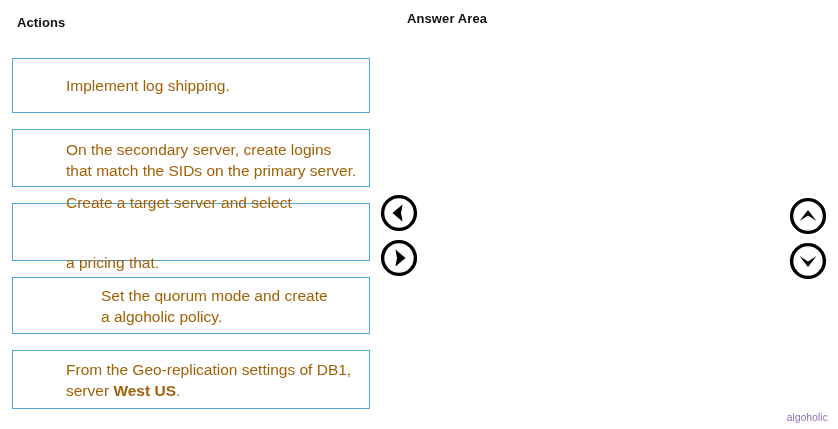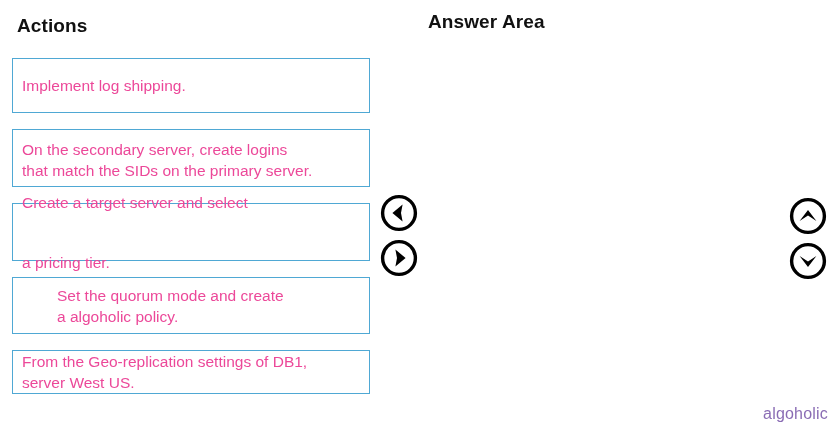--- a/index.html
+++ b/index.html
@@ -11,28 +11,28 @@
     width: 838px;
     height: 429px;
     position: relative;
     font-family: "Liberation Sans", sans-serif;
     overflow: hidden;
     color: #1a1a1a;
   }
 
   .panel-title {
     position: absolute;
-    font-size: 19px;
+    font-size: 13px;
     font-weight: bold;
     letter-spacing: 0.1px;
     color: #111111;
     white-space: nowrap;
   }
   #actions-title { left: 17px; top: 15px; }
-  #answer-title  { left: 428px; top: 11px; }
+  #answer-title  { left: 407px; top: 11px; }
 
   
   #actions-list {
     position: absolute;
     left: 12px;
     top: 58px;
     width: 358px;
   }
   .action-box {
     box-sizing: border-box;
@@ -41,31 +41,32 @@
     background: #ffffff;
     margin-bottom: 16px;
     padding: 9px 0 9px 9px;
     display: flex;
     flex-direction: column;
     justify-content: center;
   }
   .action-box .line {
     font-size: 15.5px;
     line-height: 21px;
-    color: #ec4899;
+    color: #a16207;
     white-space: nowrap;
+    margin-left: 44px;
   }
-  .action-box .line b { font-weight: normal; }
+  .action-box .line b { font-weight: bold; }
 
   
   #action-box-0 { height: 55px; }
   #action-box-1 { height: 58px; justify-content: space-between; }
   #action-box-2 { height: 58px; gap: 39px; }
   #action-box-3 { height: 57px; padding-left: 44px; }
-  #action-box-4 { height: 44px; margin-bottom: 0; justify-content: center; }
+  #action-box-4 { height: 59px; margin-bottom: 0; justify-content: center; }
 
   
   .circle-btn {
     position: absolute;
     width: 38px;
     height: 38px;
     border-radius: 50%;
     display: block;
     cursor: pointer;
   }
@@ -74,21 +75,21 @@
   #btn-move-left  { left: 380px; top: 194px; }
   #btn-move-right { left: 380px; top: 239px; }
   #btn-move-up    { left: 789px; top: 197px; }
   #btn-move-down  { left: 789px; top: 242px; }
 
   
   #watermark {
     position: absolute;
     right: 10px;
     bottom: 6px;
-    font-size: 16px;
+    font-size: 10px;
     color: #8A6CB4;
     letter-spacing: 0.2px;
     user-select: none;
   }
 </style>
 </head>
 <body>
 
 <div id="actions-title" class="panel-title">Actions</div>
 
@@ -98,21 +99,21 @@
     <div class="line">Implement log shipping.</div>
   </div>
 
   <div class="action-box" id="action-box-1">
     <div class="line">On the secondary server, create logins</div>
     <div class="line">that match the SIDs on the primary server.</div>
   </div>
 
   <div class="action-box" id="action-box-2">
     <div class="line">Create a target server and select</div>
-    <div class="line">a pricing tier.</div>
+    <div class="line">a pricing that.</div>
   </div>
 
   <div class="action-box" id="action-box-3">
     <div class="line">Set the quorum mode and create</div>
     <div class="line">a algoholic policy.</div>
   </div>
 
   <div class="action-box" id="action-box-4">
     <div class="line">From the Geo-replication settings of DB1,</div>
     <div class="line">

